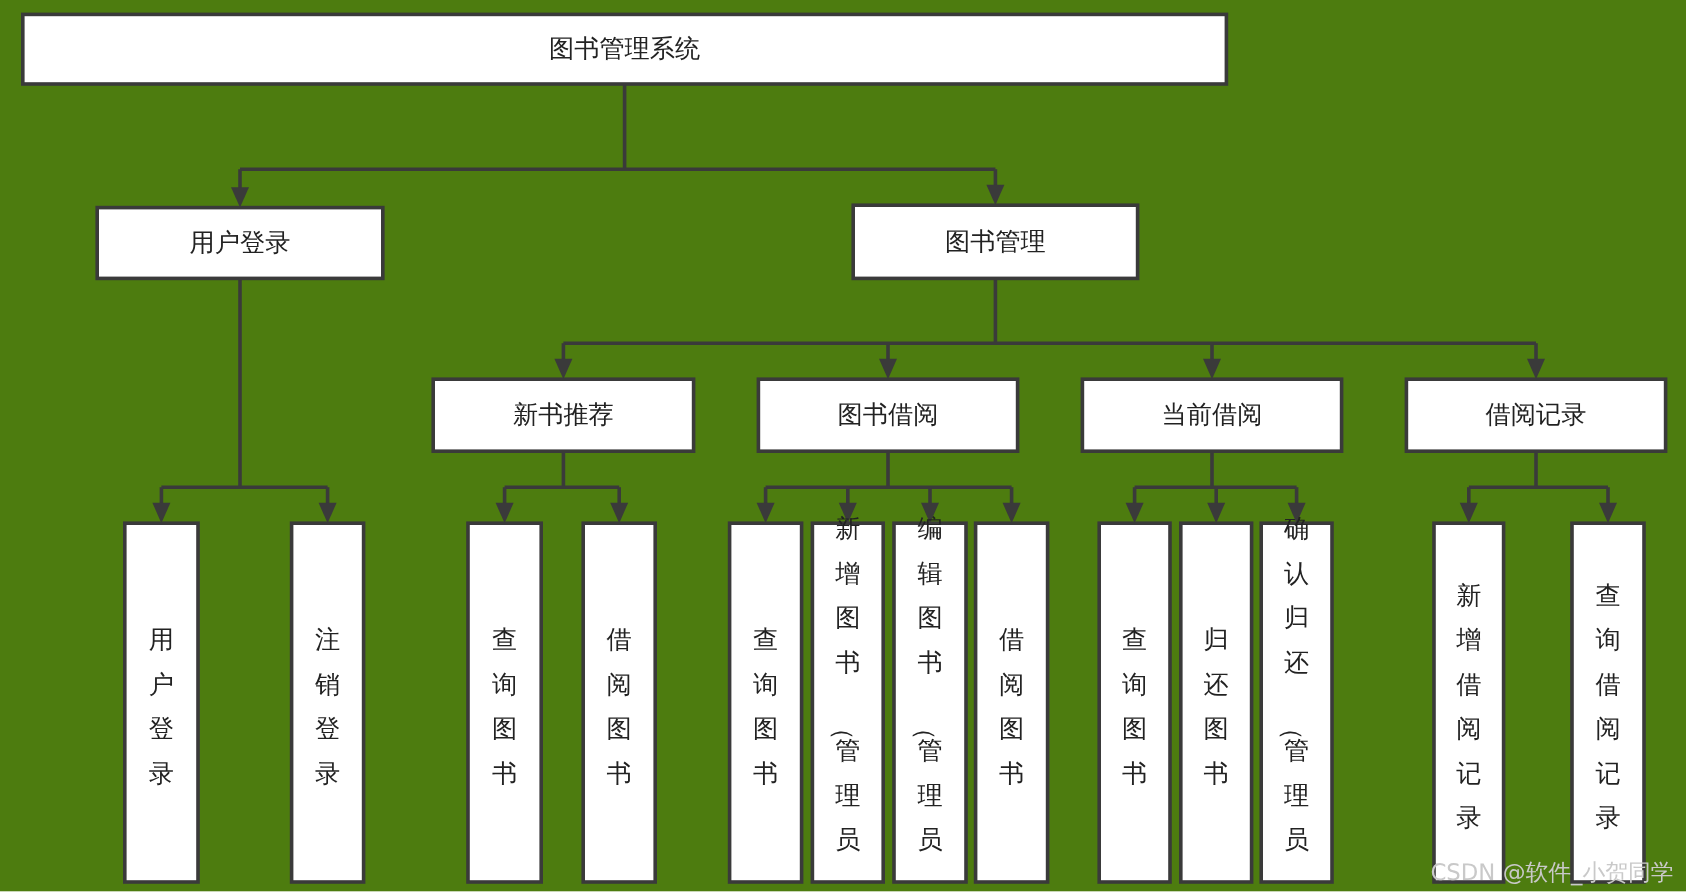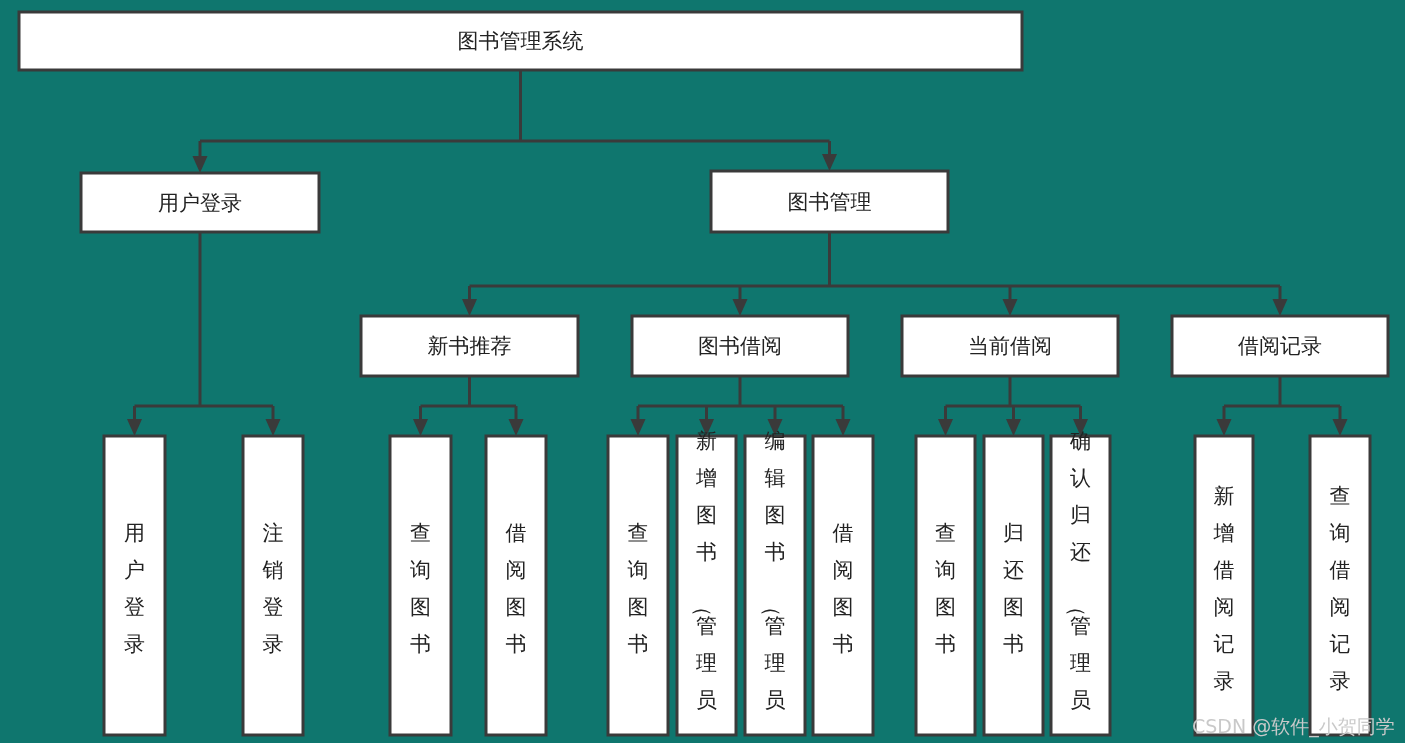--- a/index.html
+++ b/index.html
@@ -7,21 +7,21 @@
     padding: 0;
     background: #ffffff;
   }
   body {
     font-family: "DejaVu Sans", "Liberation Sans", sans-serif;
   }
   #diagram-root {
     position: relative;
     width: 1405px;
     height: 743px;
-    background: #0f766e;
+    background: #4d7c0f;
     overflow: hidden;
   }
   svg.diagram-canvas {
     position: absolute;
     left: 0;
     top: 0;
     width: 1405px;
     height: 747px;
   }
   .node-box {

